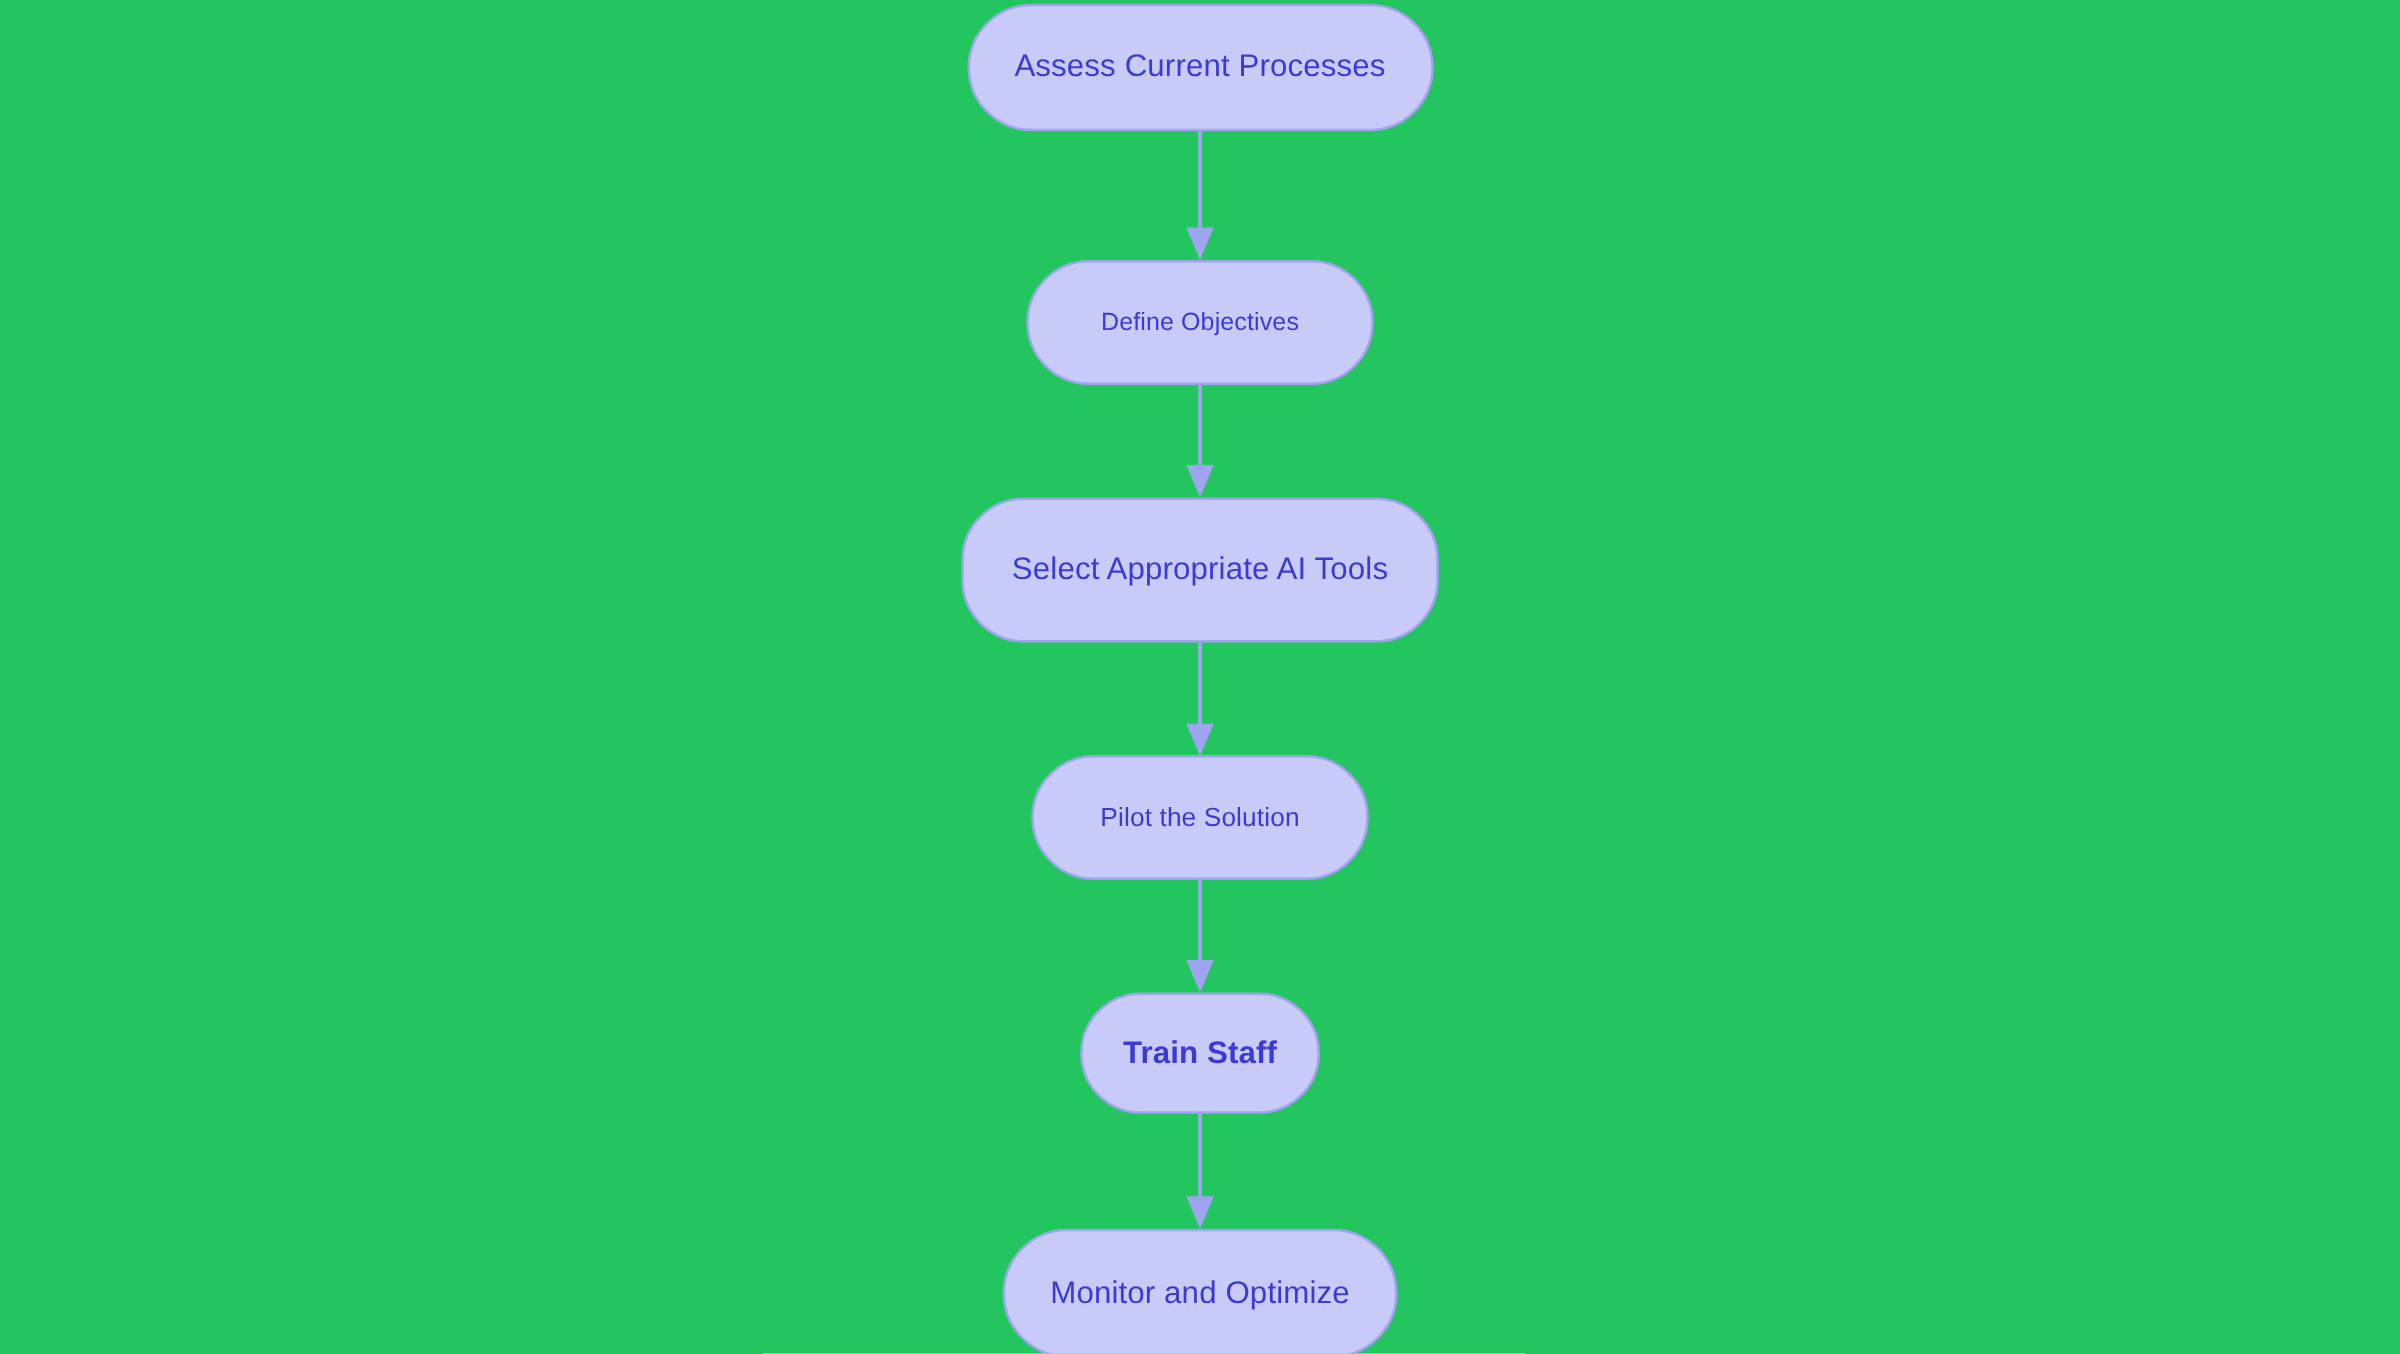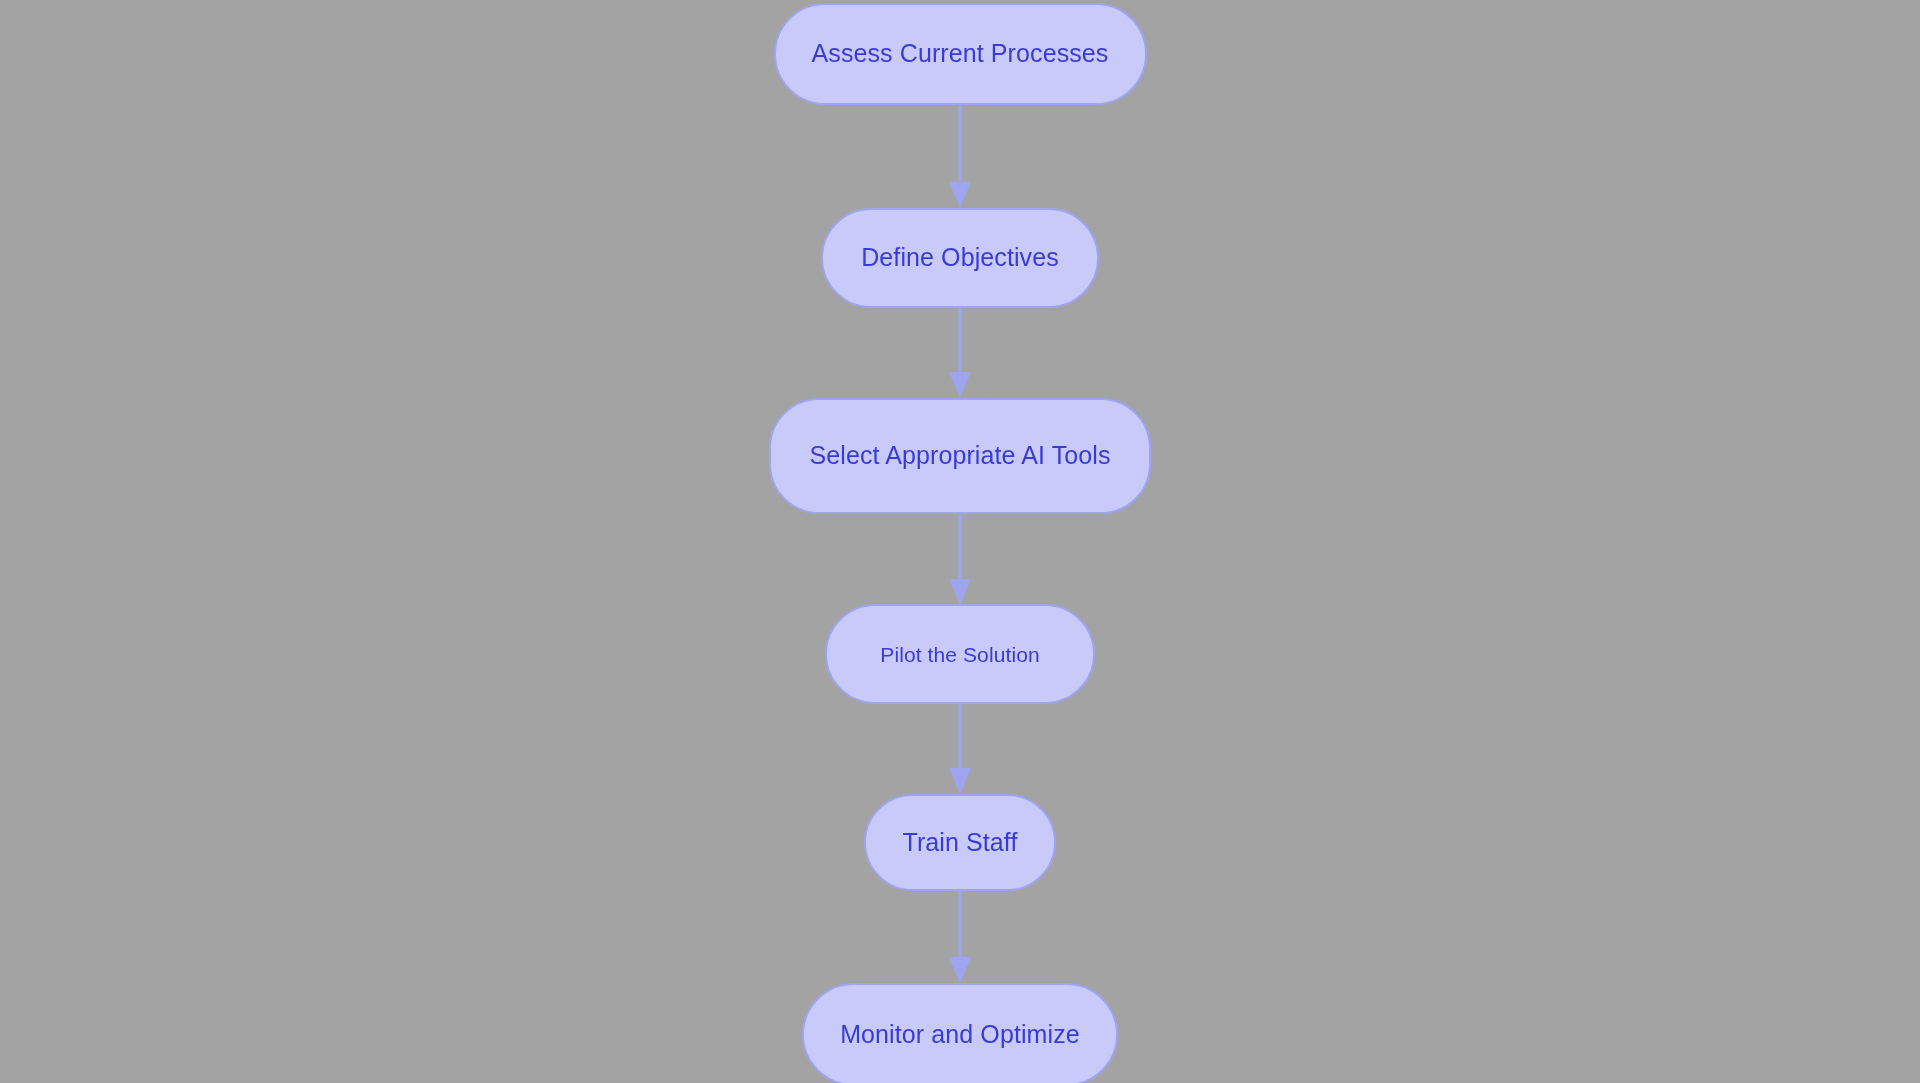--- a/index.html
+++ b/index.html
@@ -8,21 +8,21 @@
     padding: 0;
     background: #ffffff;
   }
   body {
     font-family: "Liberation Sans", sans-serif;
   }
   #canvas {
     position: relative;
     width: 1920px;
     height: 1083px;
-    background: #a3a3a3;
+    background: #22c55e;
     overflow: hidden;
   }
   #flow {
     position: absolute;
     left: 0;
     top: 0;
     width: 1920px;
     height: 1083px;
     display: flex;
     flex-direction: column;
@@ -73,42 +73,42 @@
 
 <div id="canvas">
   <div id="flow" style="padding-top: 3px;">
       <div class="node" style="width: 373px; height: 102px; border-radius: 51px; background: rgb(200, 203, 250); border-color: rgb(159, 164, 240); color: rgb(58, 58, 212); font-size: 25px;">
         <span class="node-label">Assess Current Processes</span>
       </div>
       <div class="connector" style="height: 103px;">
         <div class="conn-line" style="height: 79px; background: rgb(159, 164, 240);"></div>
         <div class="conn-head" style="top: 77px; border-top: 26px solid rgb(159, 164, 240);"></div>
       </div>
-      <div class="node" style="width: 278px; height: 100px; border-radius: 50px; background: rgb(200, 203, 250); border-color: rgb(159, 164, 240); color: rgb(58, 58, 212); font-size: 25px; align-items: center;">
+      <div class="node" style="width: 278px; height: 100px; border-radius: 50px; background: rgb(200, 203, 250); border-color: rgb(159, 164, 240); color: rgb(58, 58, 212); font-size: 20px; align-items: center;">
         <span class="node-label">Define Objectives</span>
       </div>
       <div class="connector" style="height: 90px;">
         <div class="conn-line" style="height: 66px; background: rgb(159, 164, 240);"></div>
         <div class="conn-head" style="top: 64px; border-top: 26px solid rgb(159, 164, 240);"></div>
       </div>
       <div class="node" style="width: 382px; height: 116px; border-radius: 50px; background: rgb(200, 203, 250); border-color: rgb(159, 164, 240); color: rgb(58, 58, 212); font-size: 25px;">
         <span class="node-label">Select Appropriate AI Tools</span>
       </div>
       <div class="connector" style="height: 91px;">
         <div class="conn-line" style="height: 67px; background: rgb(159, 164, 240);"></div>
         <div class="conn-head" style="top: 65px; border-top: 26px solid rgb(159, 164, 240);"></div>
       </div>
       <div class="node" style="width: 270px; height: 100px; border-radius: 50px; background: rgb(200, 203, 250); border-color: rgb(159, 164, 240); color: rgb(58, 58, 212); font-size: 21px;">
         <span class="node-label">Pilot the Solution</span>
       </div>
       <div class="connector" style="height: 90px;">
         <div class="conn-line" style="height: 66px; background: rgb(159, 164, 240);"></div>
         <div class="conn-head" style="top: 64px; border-top: 26px solid rgb(159, 164, 240);"></div>
       </div>
-      <div class="node" style="width: 192px; height: 97px; border-radius: 48.5px; background: rgb(200, 203, 250); border-color: rgb(159, 164, 240); color: rgb(58, 58, 212); font-size: 25px;">
+      <div class="node" style="width: 192px; height: 97px; border-radius: 48.5px; background: rgb(200, 203, 250); border-color: rgb(159, 164, 240); color: rgb(58, 58, 212); font-size: 25px; font-weight: bold;">
         <span class="node-label">Train Staff</span>
       </div>
       <div class="connector" style="height: 92px;">
         <div class="conn-line" style="height: 68px; background: rgb(159, 164, 240);"></div>
         <div class="conn-head" style="top: 66px; border-top: 26px solid rgb(159, 164, 240);"></div>
       </div>
       <div class="node" style="width: 316px; height: 103px; border-radius: 51.5px; background: rgb(200, 203, 250); border-color: rgb(159, 164, 240); color: rgb(58, 58, 212); font-size: 25px;">
         <span class="node-label">Monitor and Optimize</span>
       </div>
     </div>

